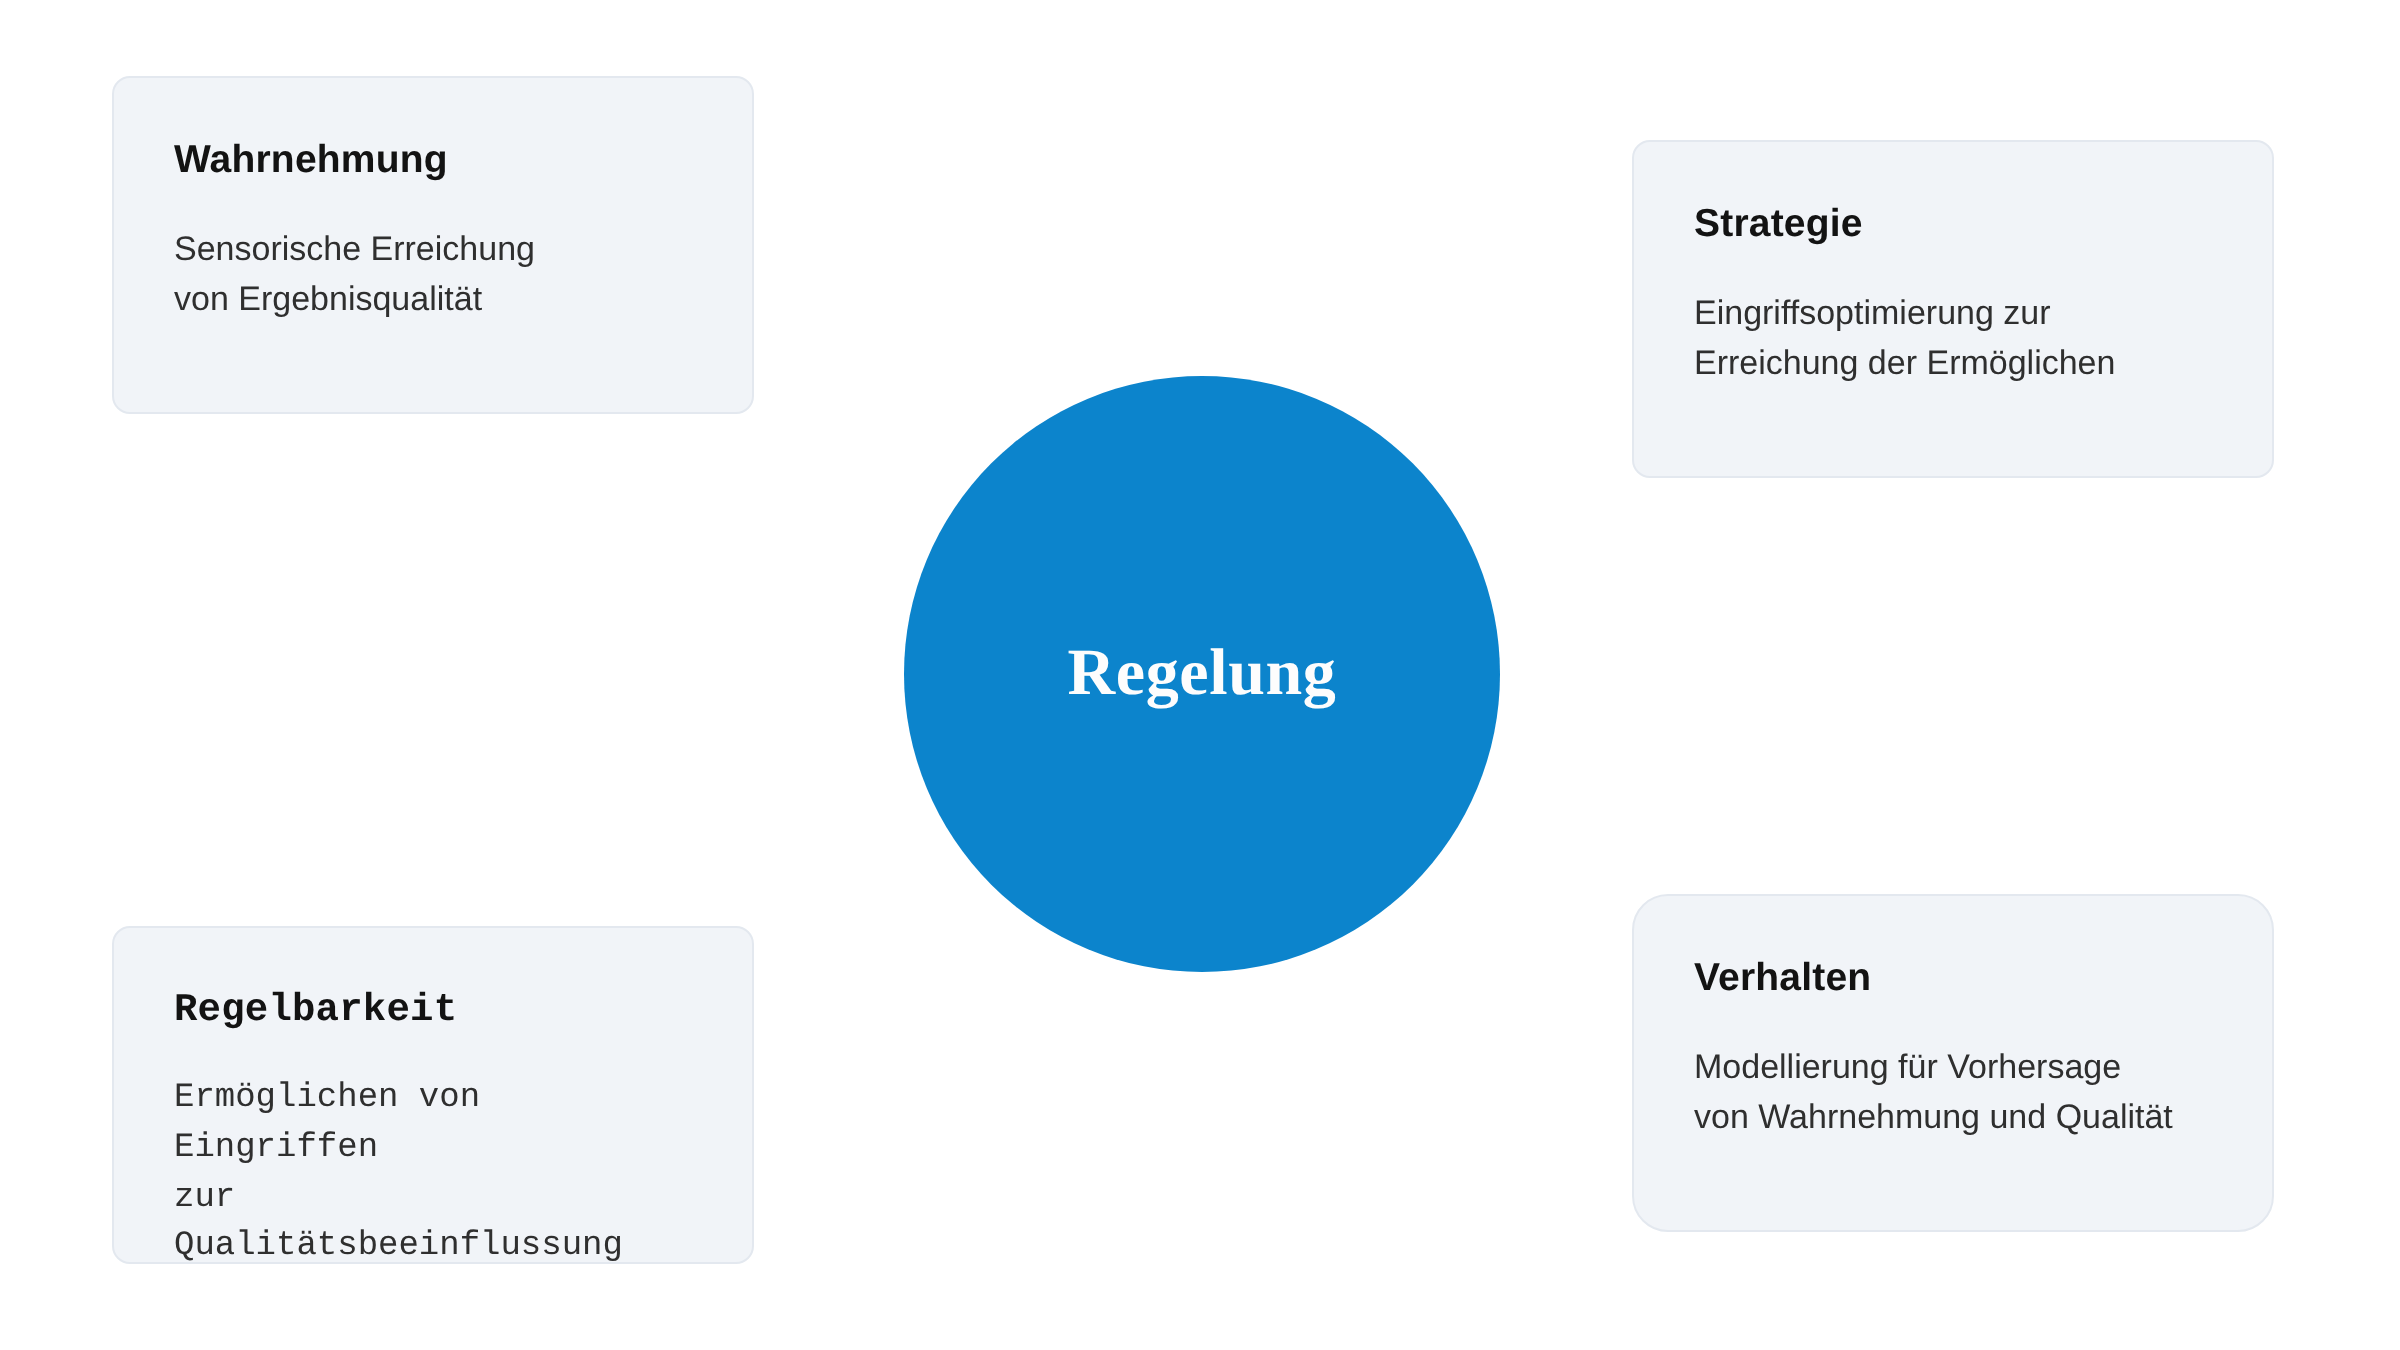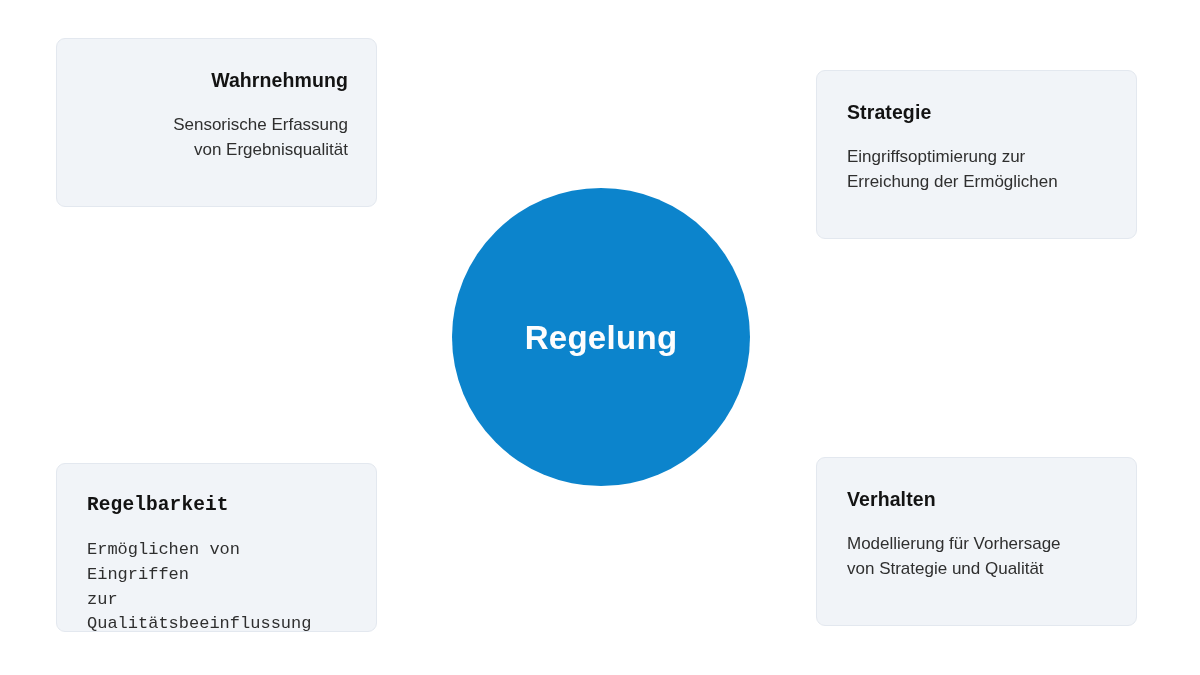--- a/index.html
+++ b/index.html
@@ -41,73 +41,74 @@
   }
   .card-desc {
     font-size: 17px;
     font-weight: normal;
     color: #2f2f2f;
     line-height: 1.45;
     margin: 0;
     white-space: pre-line;
   }
 
-  .card--top-left   { left: 56px;  top: 38px; text-align: right;  }
+  .card--top-left   { left: 56px;  top: 38px;  }
   .card--top-right  { left: 816px; top: 38px; margin-top: 32px;  }
   .card--bottom-left  { left: 56px;  top: 463px; font-family: Liberation Mono, monospace; }
-  .card--bottom-right { left: 816px; top: 457px; }
+  .card--bottom-right { left: 816px; top: 447px; border-radius: 18px; }
 
   
   .hub {
     position: absolute;
     left: 452px;
     top: 188px;
     width: 298px;
     height: 298px;
     border-radius: 50%;
     background: #0c84cc;
     display: flex;
     align-items: center;
     justify-content: center;
+    font-family: Liberation Serif, serif;
   }
   .hub-label {
     font-size: 33px;
     font-weight: bold;
     color: #fdfdfd;
     letter-spacing: 0.3px;
     line-height: 1;
     text-align: center;
   }
 </style>
 </head>
 <body>
 
 <div class="stage">
 
   <div class="card card--top-left">
     <p class="card-title">Wahrnehmung</p>
-    <p class="card-desc">Sensorische Erfassung
+    <p class="card-desc">Sensorische Erreichung
 von Ergebnisqualität</p>
   </div>
 
   <div class="card card--top-right">
     <p class="card-title">Strategie</p>
     <p class="card-desc">Eingriffsoptimierung zur
 Erreichung der Ermöglichen</p>
   </div>
 
   <div class="card card--bottom-left">
     <p class="card-title">Regelbarkeit</p>
     <p class="card-desc">Ermöglichen von Eingriffen
 zur Qualitätsbeeinflussung</p>
   </div>
 
   <div class="card card--bottom-right">
     <p class="card-title">Verhalten</p>
     <p class="card-desc">Modellierung für Vorhersage
-von Strategie und Qualität</p>
+von Wahrnehmung und Qualität</p>
   </div>
 
   <div class="hub">
     <span class="hub-label">Regelung</span>
   </div>
 
 </div>
 
 </body></html>

